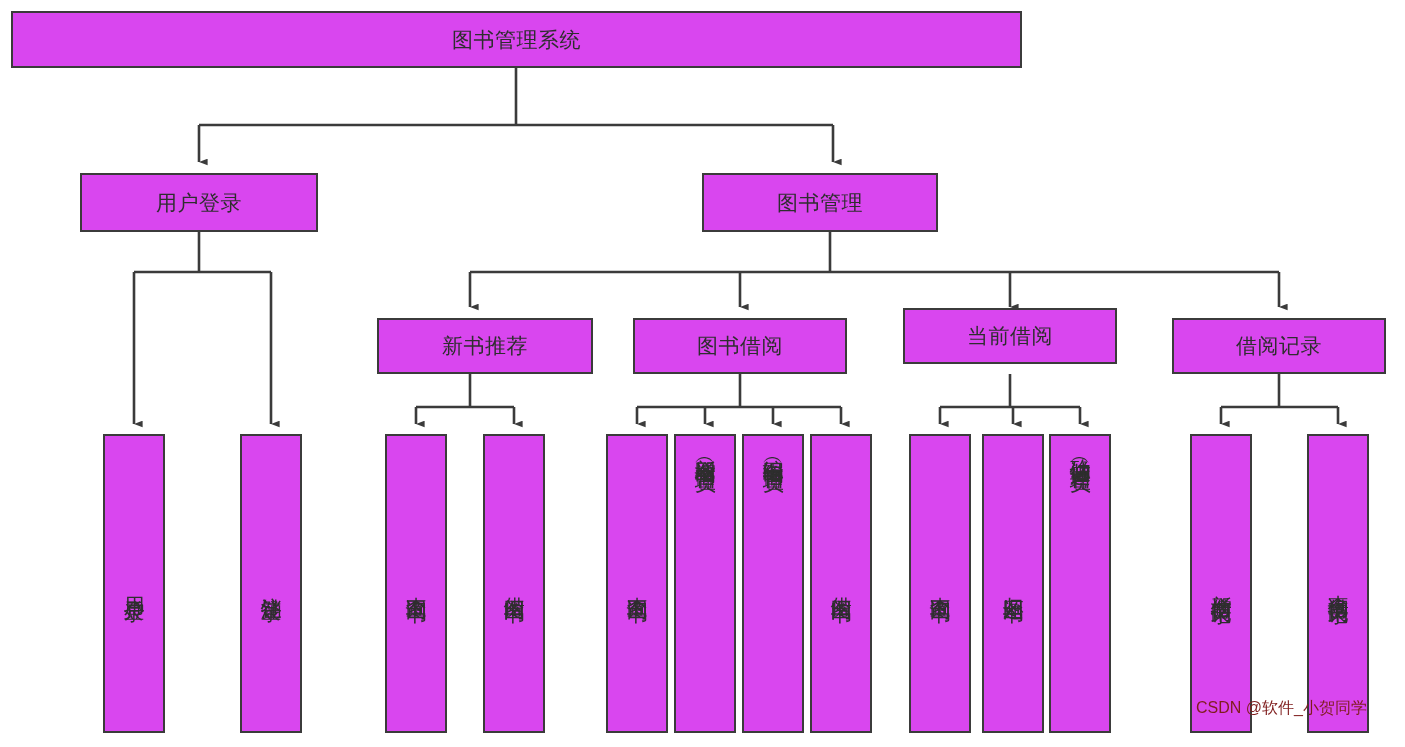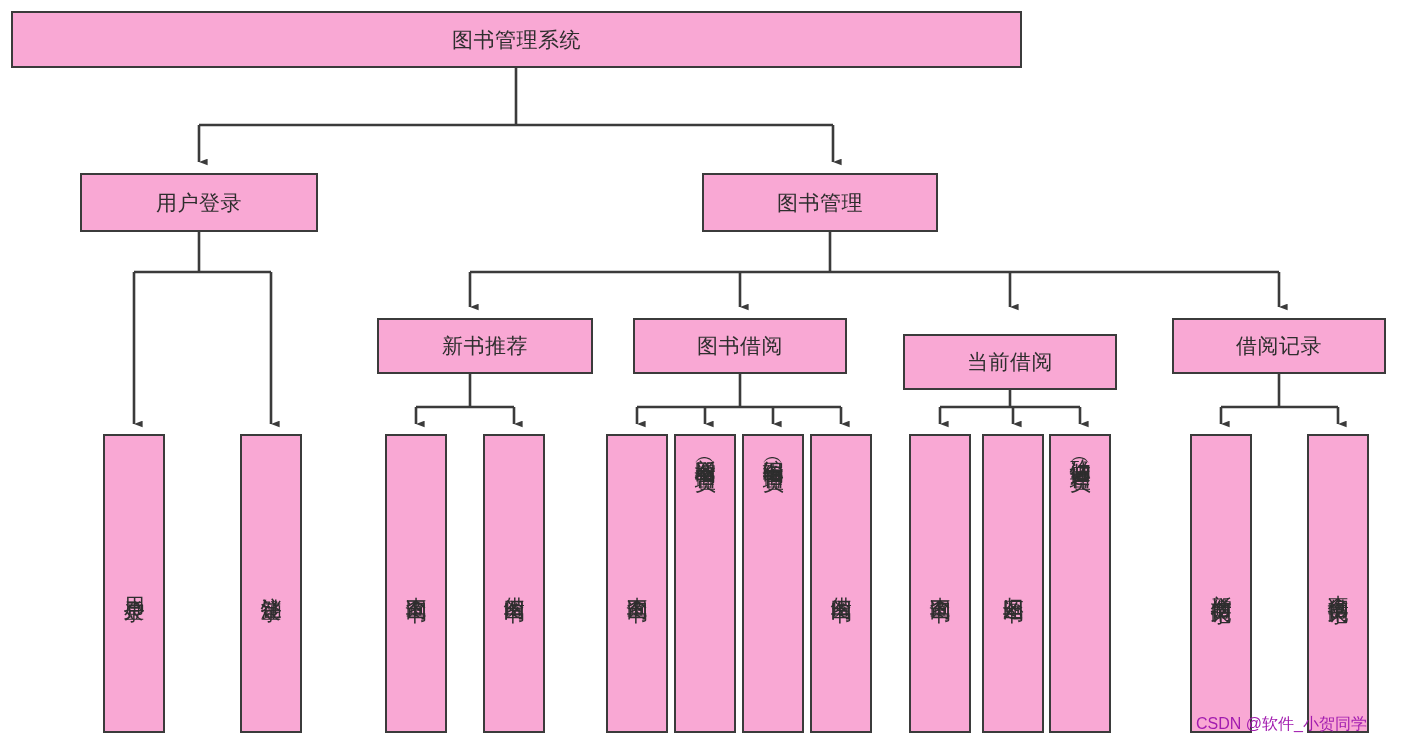--- a/index.html
+++ b/index.html
@@ -17,21 +17,21 @@
   #diagram-root {
     position: absolute;
     left: 0;
     top: 0;
     width: 1405px;
     height: 747px;
   }
   .node-box {
     position: absolute;
     box-sizing: border-box;
-    background: #f9a8d4;
+    background: #d946ef;
     border: 2.5px solid #3b3b3b;
     display: flex;
     align-items: center;
     justify-content: center;
   }
   .node-label-h {
     font-size: 21px;
     color: #2e2e2e;
     letter-spacing: 0.5px;
     line-height: 1.1;
@@ -61,23 +61,23 @@
     position: absolute;
     left: 0;
     top: 0;
     width: 1405px;
     height: 747px;
     pointer-events: none;
   }
   .watermark {
     position: absolute;
     left: 1196px;
-    top: 714px;
+    top: 698px;
     font-size: 16px;
-    color: #a21caf;
+    color: #7f1d1d;
     white-space: nowrap;
     user-select: none;
   }
 </style>
 </head>
 <body>
 
 <div id="diagram-root">
 
   <svg class="connectors" viewBox="0 0 1405 747" width="1405" height="747" xmlns="http://www.w3.org/2000/svg">
@@ -155,21 +155,21 @@
       </div>
     </div>
 
   <div id="level3-layer">
       <div class="node-box" style="left: 362px; top: 318px; width: 216px; height: 56px; margin-left: 15px;">
         <span class="node-label-h">新书推荐</span>
       </div>
       <div class="node-box" style="left: 633px; top: 318px; width: 214px; height: 56px; text-align: right;">
         <span class="node-label-h">图书借阅</span>
       </div>
-      <div class="node-box" style="left: 903px; top: 334px; width: 214px; height: 56px;">
+      <div class="node-box" style="left: 903px; top: 308px; width: 214px; height: 56px;">
         <span class="node-label-h">当前借阅</span>
       </div>
       <div class="node-box" style="left: 1172px; top: 318px; width: 214px; height: 56px; text-align: center;">
         <span class="node-label-h">借阅记录</span>
       </div>
     </div>
 
   <div id="leaf-layer">
       <div class="node-box vertical centered" style="left: 103px; top: 434px; width: 62px; height: 299px;">
         <span class="node-label-v">用户登录</span>

